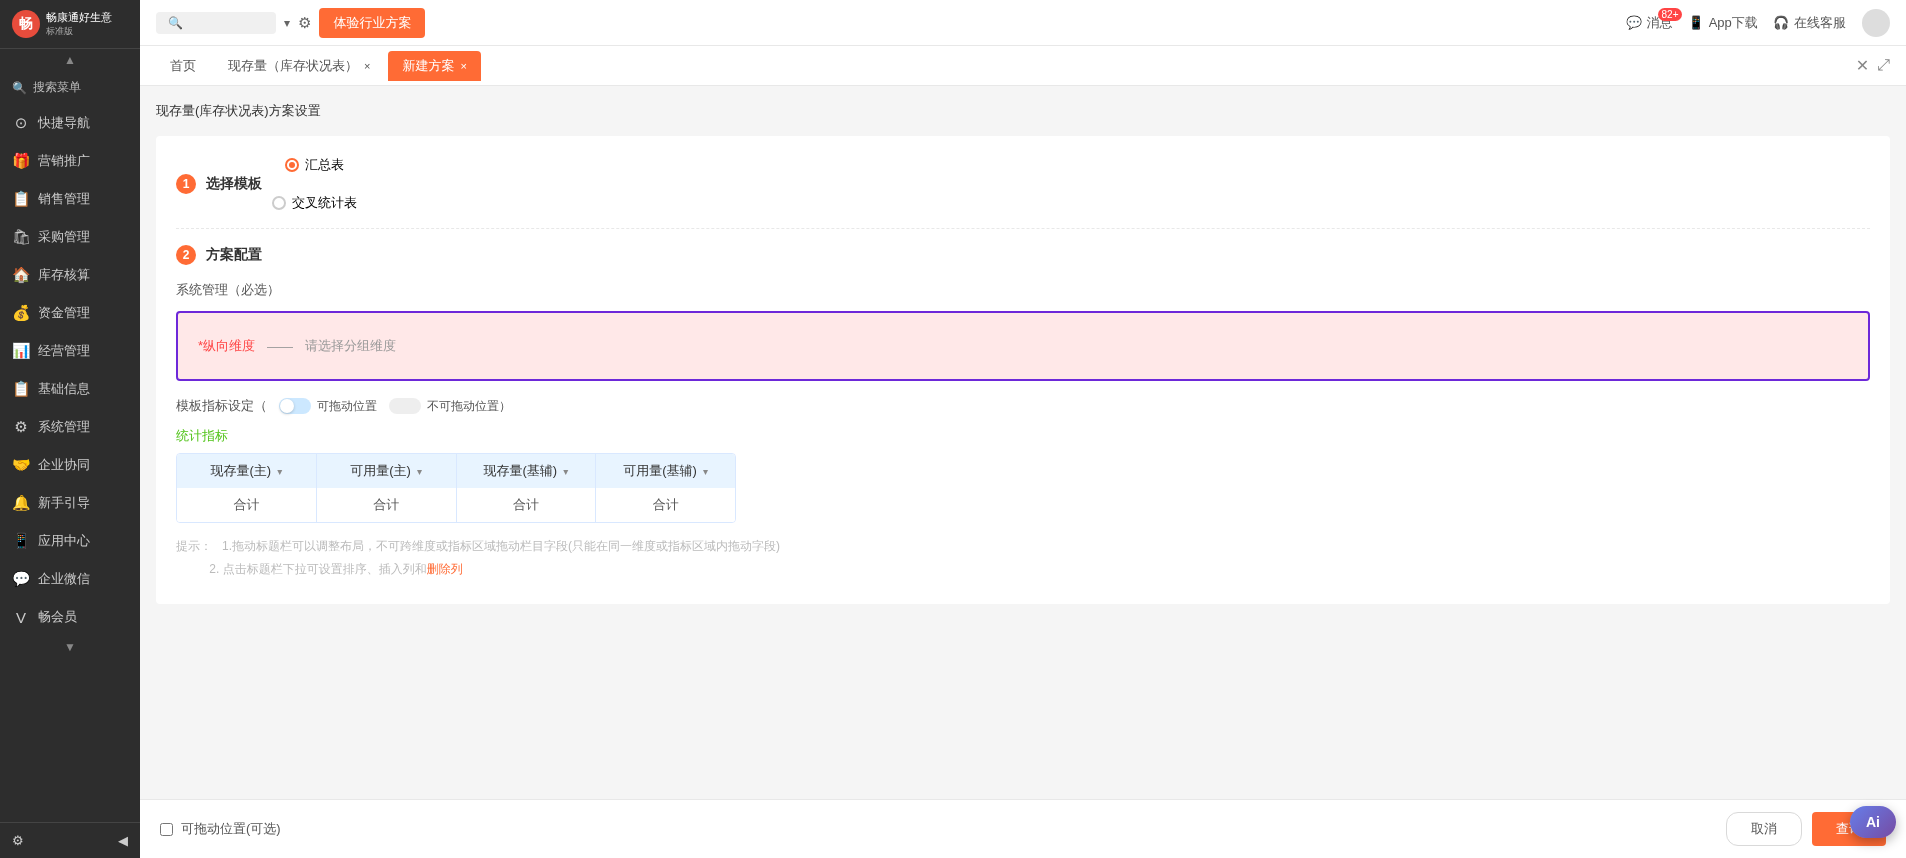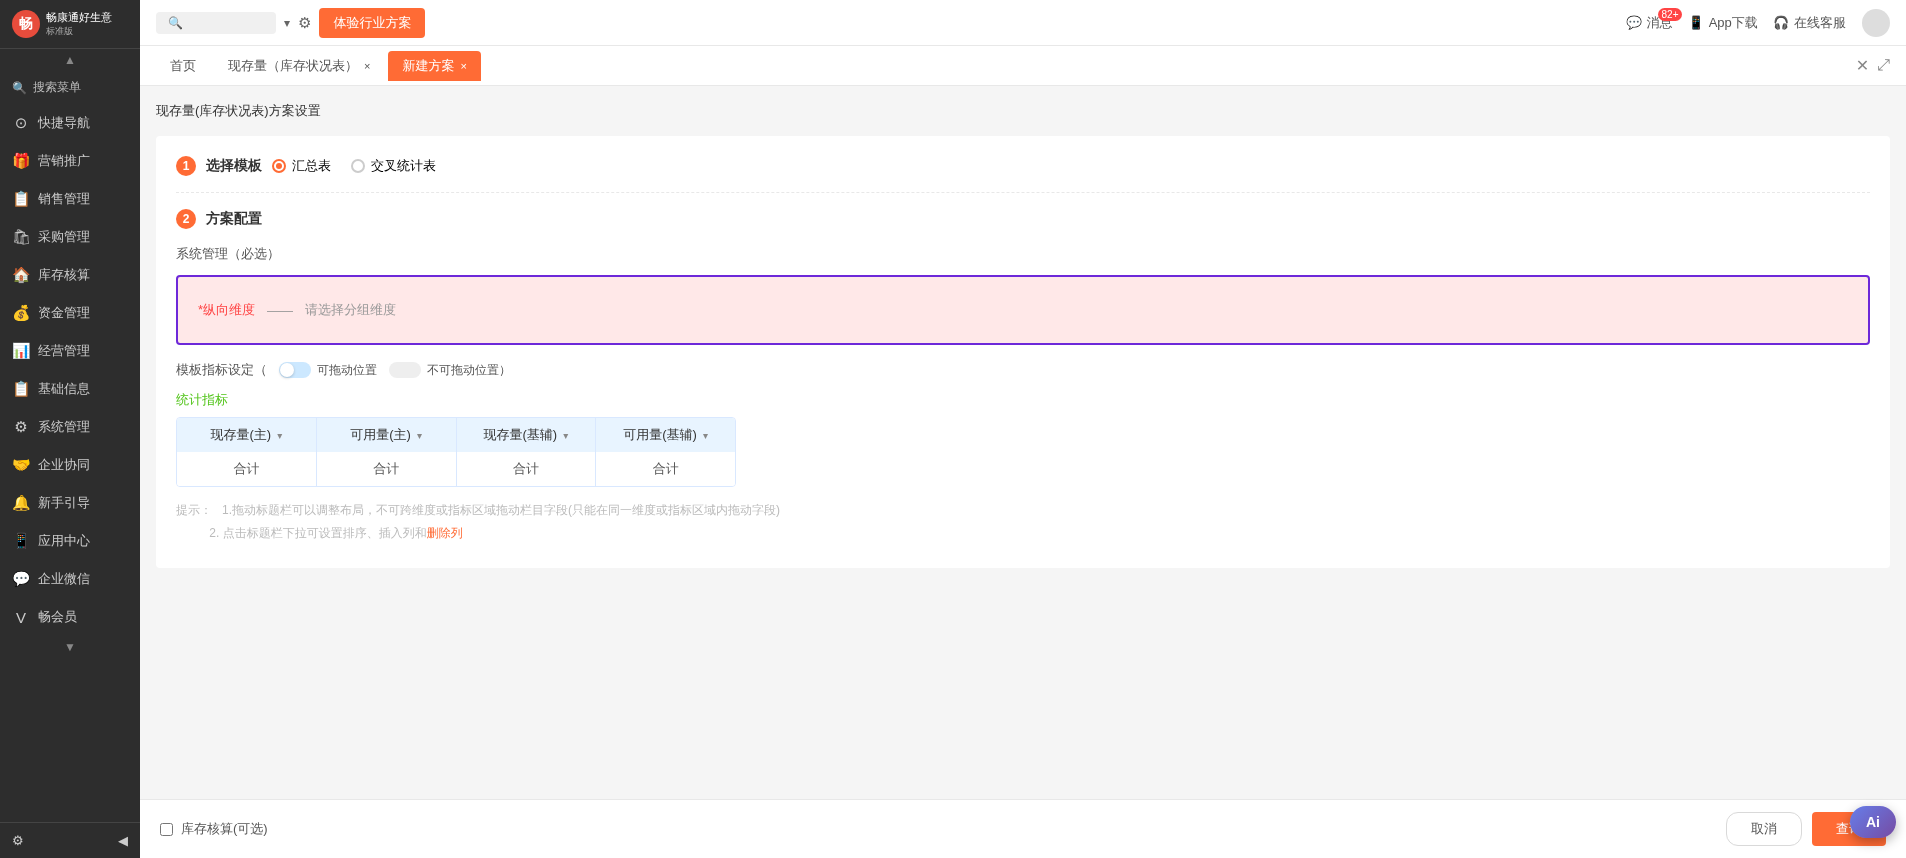--- a/index.html
+++ b/index.html
@@ -138,21 +138,21 @@
       display: flex; align-items: center; gap: 10px; margin-bottom: 16px;
     }
     .step-badge {
       background: #ff6b35; color: #fff; border-radius: 50%;
       width: 20px; height: 20px; display: flex; align-items: center;
       justify-content: center; font-size: 12px; font-weight: bold; flex-shrink: 0;
     }
     .step-title { font-size: 14px; font-weight: 700; color: #333; }
 
     
-    .radio-group { display: flex; align-items: center; gap: 20px; }
+    .radio-group { display: flex; align-items: center; gap: 20px; flex-direction: column; }
     .radio-item { display: flex; align-items: center; gap: 6px; cursor: pointer; }
     .radio-circle {
       width: 14px; height: 14px; border-radius: 50%;
       border: 2px solid #ff6b35; display: flex; align-items: center; justify-content: center;
     }
     .radio-circle.checked::after {
       content: ''; width: 6px; height: 6px; border-radius: 50%; background: #ff6b35;
     }
     .radio-circle.unchecked { border-color: #ccc; }
 
@@ -470,21 +470,21 @@
         <p>
           <span>&nbsp;&nbsp;&nbsp;&nbsp;&nbsp;&nbsp;&nbsp;&nbsp;&nbsp;&nbsp;2. 点击标题栏下拉可设置排序、插入列和</span><span style="color:#ff6b35;">删除列</span>
         </p>
       </div>
     </div>
   </div>
 
   <div class="footer">
     <div class="save-option">
       <input type="checkbox" style="">
-      <label>库存核算(可选)</label>
+      <label>可拖动位置(可选)</label>
     </div>
     <div class="footer-buttons">
       <button class="btn-cancel">取消</button>
       <button class="btn-query">查询</button>
     </div>
   </div>
 </div>
 
 <div class="ai-bubble">Ai</div>
 

